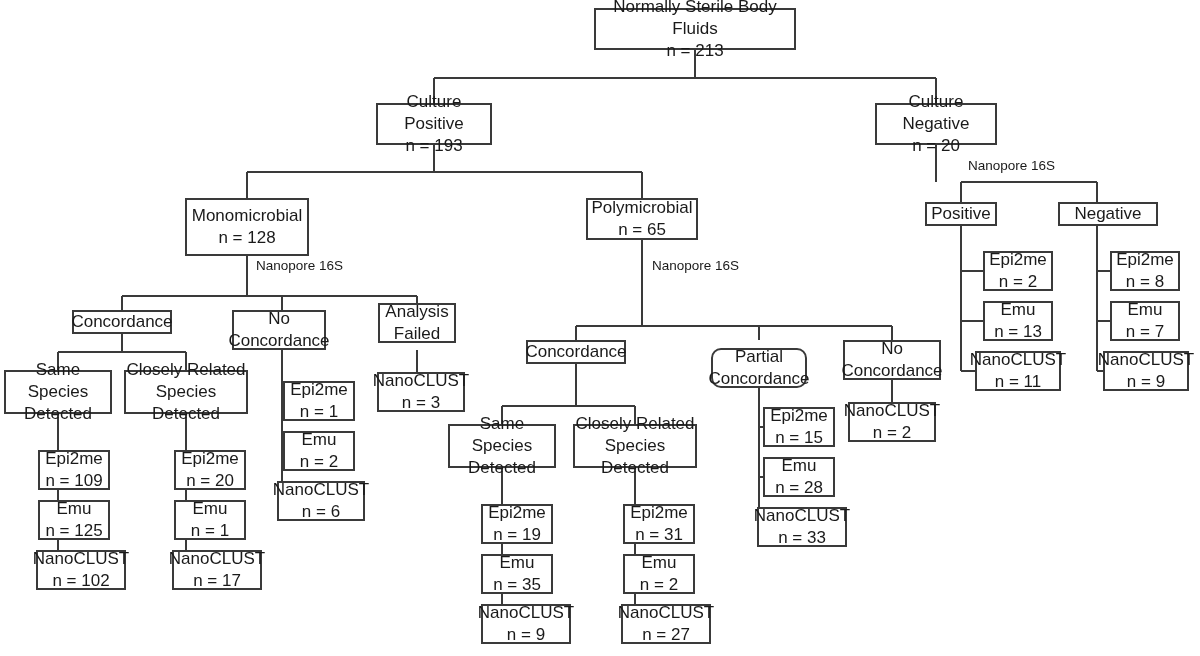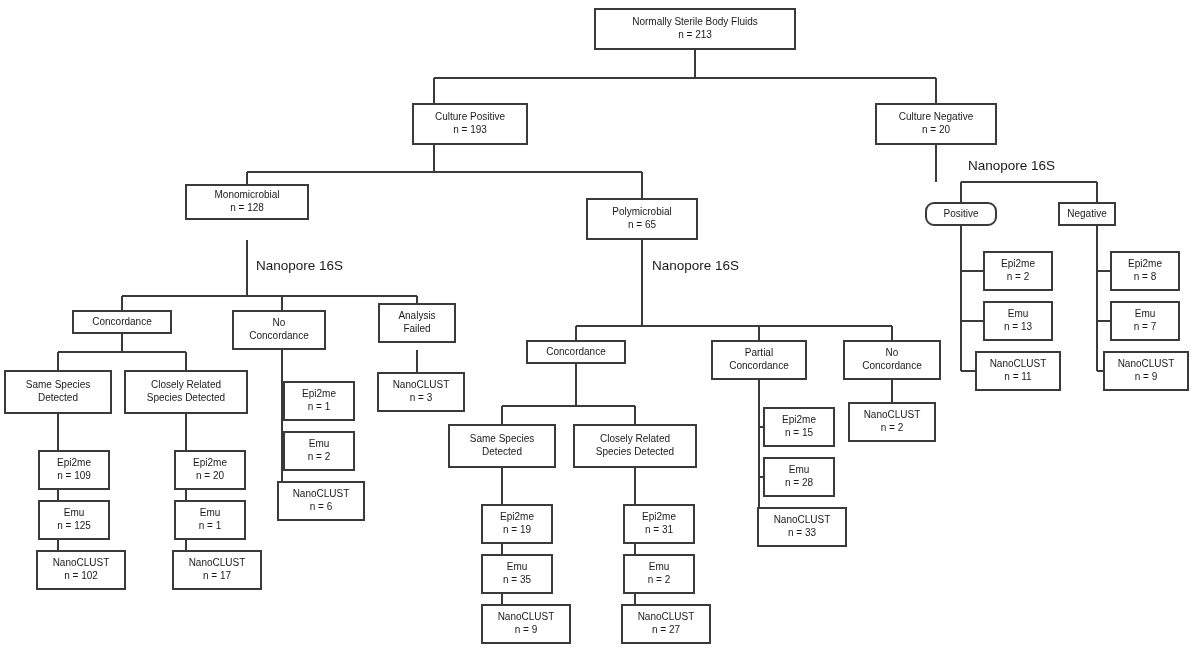--- a/index.html
+++ b/index.html
@@ -25,21 +25,21 @@
     position: absolute;
     box-sizing: border-box;
     border: 2px solid #3a3a3a;
     background: #ffffff;
     display: flex;
     flex-direction: column;
     align-items: center;
     justify-content: center;
     text-align: center;
     color: #1a1a1a;
-    font-size: 10px;
+    font-size: 17px;
     line-height: 1.28;
     white-space: pre-line;
     z-index: 2;
   }
   .node .ttl { display: block; }
   .node .cnt { display: block; }
   .edge-label {
     position: absolute;
     font-size: 13.5px;
     color: #1a1a1a;
@@ -66,26 +66,26 @@
       <path d="M186,414 L186,570 M186,470 L174,470 M186,520 L174,520 M186,570 L172,570" stroke="#3a3a3a" stroke-width="2" fill="none"></path>
       <path d="M576,364 L576,406 M502,406 L635,406 M502,406 L502,424 M635,406 L635,424" stroke="#3a3a3a" stroke-width="2" fill="none"></path>
       <path d="M759,380 L759,527 M759,427 L763,427 M759,477 L763,477 M759,527 L757,527" stroke="#3a3a3a" stroke-width="2" fill="none"></path>
       <path d="M892,380 L892,402" stroke="#3a3a3a" stroke-width="2" fill="none"></path>
       <path d="M961,226 L961,371 M961,271 L983,271 M961,321 L983,321 M961,371 L975,371" stroke="#3a3a3a" stroke-width="2" fill="none"></path>
       <path d="M1097,226 L1097,371 M1097,271 L1110,271 M1097,321 L1110,321 M1097,371 L1103,371" stroke="#3a3a3a" stroke-width="2" fill="none"></path>
       <path d="M502,468 L502,624 M502,524 L481,524 M502,574 L481,574 M502,624 L481,624" stroke="#3a3a3a" stroke-width="2" fill="none"></path>
       <path d="M635,468 L635,624 M635,524 L623,524 M635,574 L623,574 M635,624 L621,624" stroke="#3a3a3a" stroke-width="2" fill="none"></path>
     </svg>
 <div class="node" style="left: 594px; top: 8px; width: 202px; height: 42px;"><span class="ttl">Normally Sterile Body Fluids</span><span class="cnt">n = 213</span></div>
-    <div class="node" style="left: 376px; top: 103px; width: 116px; height: 42px; margin-left: 36px;"><span class="ttl">Culture Positive</span><span class="cnt">n = 193</span></div>
+    <div class="node" style="left: 376px; top: 103px; width: 116px; height: 42px;"><span class="ttl">Culture Positive</span><span class="cnt">n = 193</span></div>
     <div class="node" style="left: 875px; top: 103px; width: 122px; height: 42px; text-align: center;"><span class="ttl">Culture Negative</span><span class="cnt">n = 20</span></div>
-    <div class="node" style="left: 185px; top: 184px; width: 124px; height: 36px;"><span class="ttl">Monomicrobial</span><span class="cnt">n = 128</span></div>
+    <div class="node" style="left: 185px; top: 198px; width: 124px; height: 58px;"><span class="ttl">Monomicrobial</span><span class="cnt">n = 128</span></div>
     <div class="node" style="left: 586px; top: 198px; width: 112px; height: 42px;"><span class="ttl">Polymicrobial</span><span class="cnt">n = 65</span></div>
-    <div class="node" style="left: 925px; top: 202px; width: 72px; height: 24px; border-radius: 9px;"><span class="ttl">Positive</span></div>
-    <div class="node" style="left: 1058px; top: 202px; width: 58px; height: 24px;"><span class="ttl">Negative</span></div>
+    <div class="node" style="left: 925px; top: 202px; width: 72px; height: 24px;"><span class="ttl">Positive</span></div>
+    <div class="node" style="left: 1058px; top: 202px; width: 100px; height: 24px;"><span class="ttl">Negative</span></div>
     <div class="node" style="left: 983px; top: 251px; width: 70px; height: 40px;"><span class="ttl">Epi2me</span><span class="cnt">n = 2</span></div>
     <div class="node" style="left: 983px; top: 301px; width: 70px; height: 40px;"><span class="ttl">Emu</span><span class="cnt">n = 13</span></div>
     <div class="node" style="left: 975px; top: 351px; width: 86px; height: 40px;"><span class="ttl">NanoCLUST</span><span class="cnt">n = 11</span></div>
     <div class="node" style="left: 1110px; top: 251px; width: 70px; height: 40px;"><span class="ttl">Epi2me</span><span class="cnt">n = 8</span></div>
     <div class="node" style="left: 1110px; top: 301px; width: 70px; height: 40px;"><span class="ttl">Emu</span><span class="cnt">n = 7</span></div>
     <div class="node" style="left: 1103px; top: 351px; width: 86px; height: 40px;"><span class="ttl">NanoCLUST</span><span class="cnt">n = 9</span></div>
     <div class="node" style="left: 72px; top: 310px; width: 100px; height: 24px;"><span class="ttl">Concordance</span></div>
     <div class="node" style="left: 232px; top: 310px; width: 94px; height: 40px;"><span class="ttl">No
 Concordance</span></div>
     <div class="node" style="left: 378px; top: 303px; width: 78px; height: 40px;"><span class="ttl">Analysis
@@ -98,21 +98,21 @@
 Detected</span></div>
     <div class="node" style="left: 124px; top: 370px; width: 124px; height: 44px;"><span class="ttl">Closely Related
 Species Detected</span></div>
     <div class="node" style="left: 38px; top: 450px; width: 72px; height: 40px;"><span class="ttl">Epi2me</span><span class="cnt">n = 109</span></div>
     <div class="node" style="left: 38px; top: 500px; width: 72px; height: 40px;"><span class="ttl">Emu</span><span class="cnt">n = 125</span></div>
     <div class="node" style="left: 36px; top: 550px; width: 90px; height: 40px;"><span class="ttl">NanoCLUST</span><span class="cnt">n = 102</span></div>
     <div class="node" style="left: 174px; top: 450px; width: 72px; height: 40px;"><span class="ttl">Epi2me</span><span class="cnt">n = 20</span></div>
     <div class="node" style="left: 174px; top: 500px; width: 72px; height: 40px;"><span class="ttl">Emu</span><span class="cnt">n = 1</span></div>
     <div class="node" style="left: 172px; top: 550px; width: 90px; height: 40px;"><span class="ttl">NanoCLUST</span><span class="cnt">n = 17</span></div>
     <div class="node" style="left: 526px; top: 340px; width: 100px; height: 24px;"><span class="ttl">Concordance</span></div>
-    <div class="node" style="left: 711px; top: 340px; width: 96px; height: 40px;"><span class="ttl">Partial
+    <div class="node" style="left: 711px; top: 348px; width: 96px; height: 40px; border-radius: 10px;"><span class="ttl">Partial
 Concordance</span></div>
     <div class="node" style="left: 843px; top: 340px; width: 98px; height: 40px;"><span class="ttl">No
 Concordance</span></div>
     <div class="node" style="left: 848px; top: 402px; width: 88px; height: 40px;"><span class="ttl">NanoCLUST</span><span class="cnt">n = 2</span></div>
     <div class="node" style="left: 763px; top: 407px; width: 72px; height: 40px;"><span class="ttl">Epi2me</span><span class="cnt">n = 15</span></div>
     <div class="node" style="left: 763px; top: 457px; width: 72px; height: 40px;"><span class="ttl">Emu</span><span class="cnt">n = 28</span></div>
     <div class="node" style="left: 757px; top: 507px; width: 90px; height: 40px;"><span class="ttl">NanoCLUST</span><span class="cnt">n = 33</span></div>
     <div class="node" style="left: 448px; top: 424px; width: 108px; height: 44px;"><span class="ttl">Same Species
 Detected</span></div>
     <div class="node" style="left: 573px; top: 424px; width: 124px; height: 44px;"><span class="ttl">Closely Related

